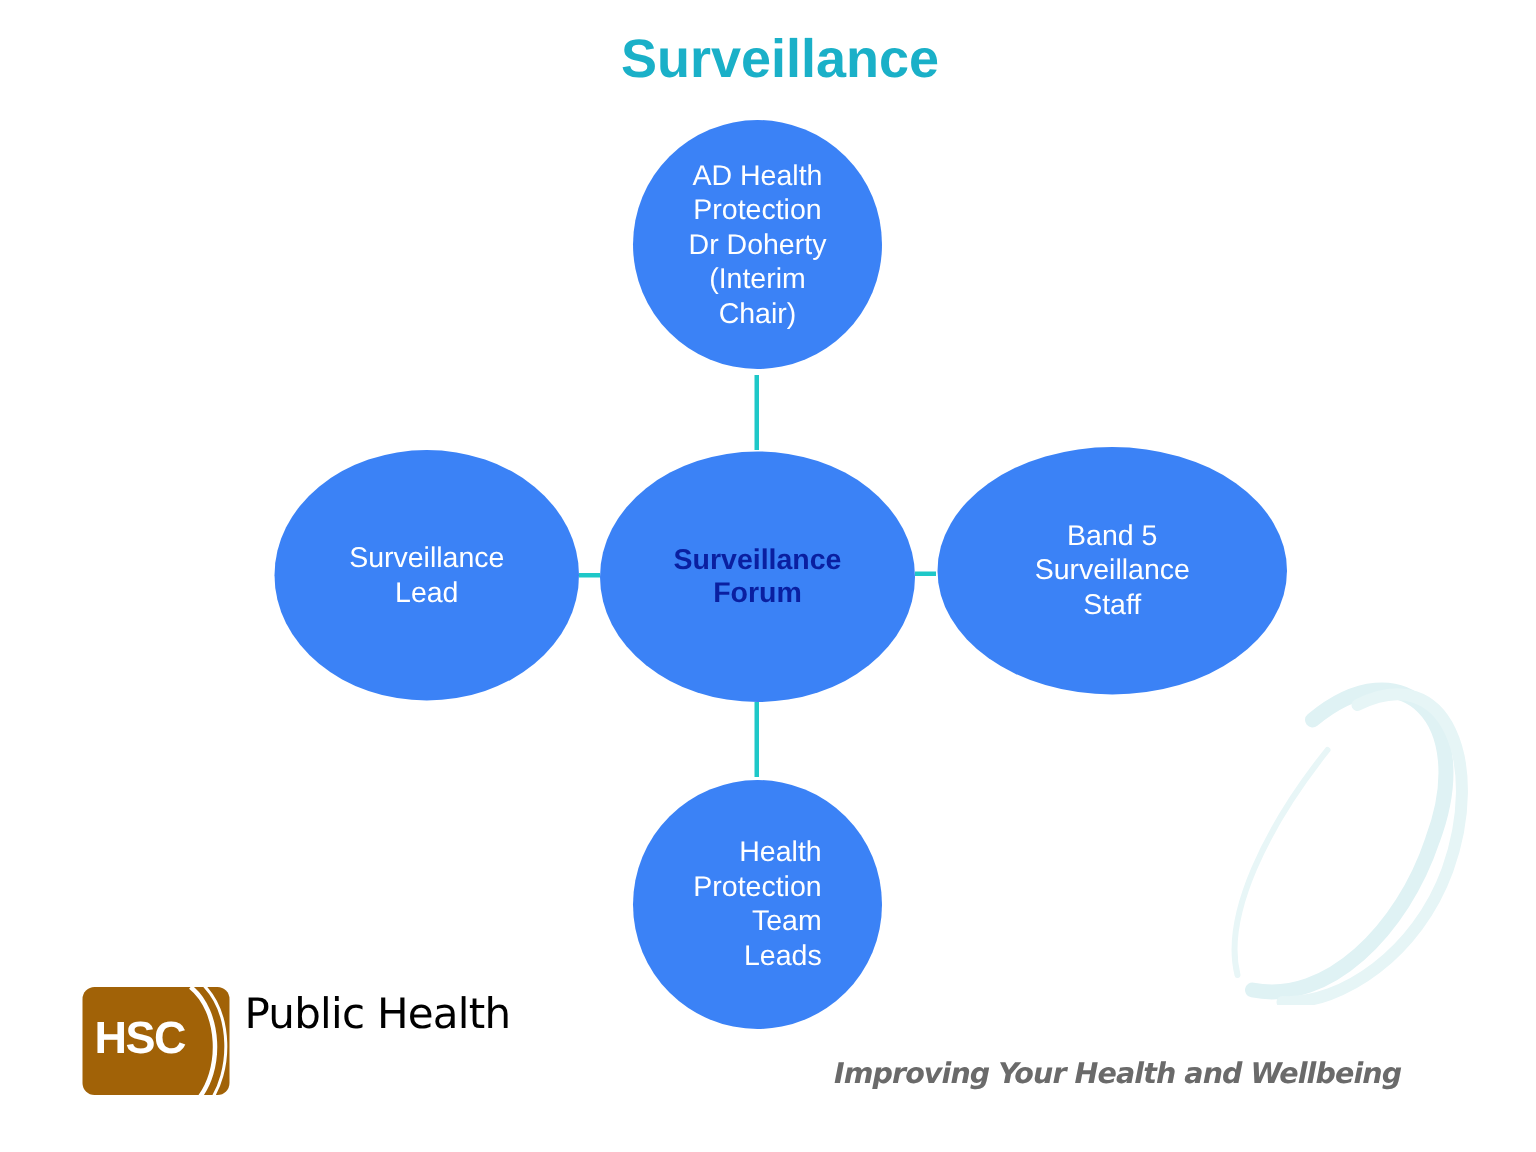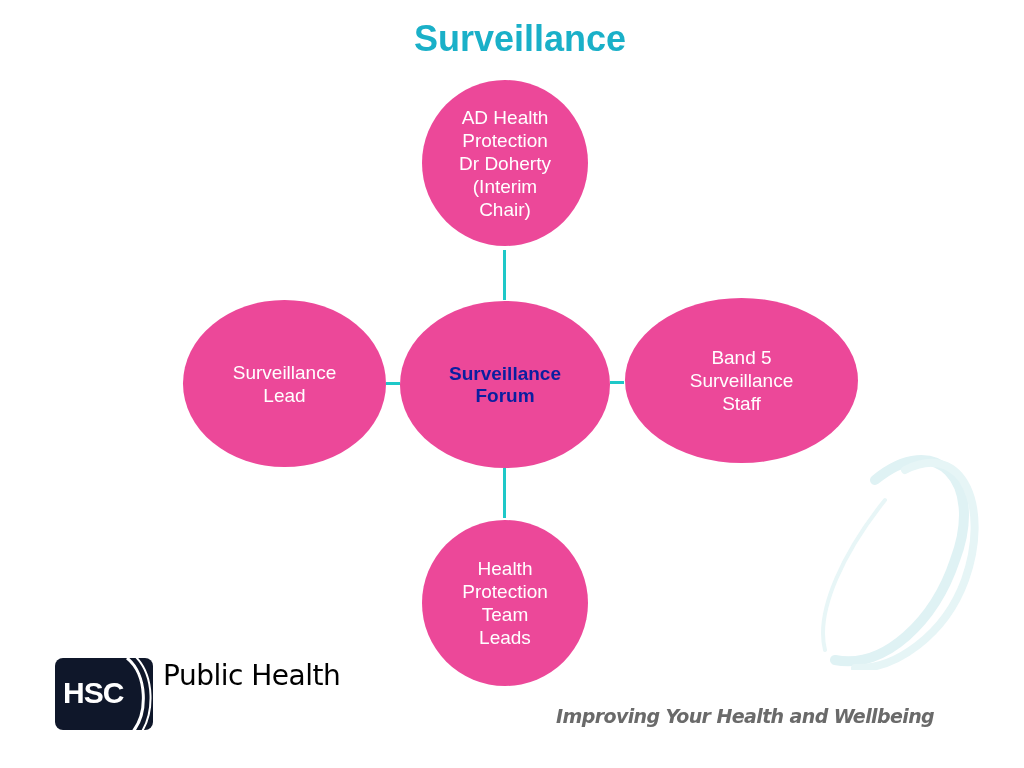--- a/index.html
+++ b/index.html
@@ -7,33 +7,33 @@
       width: 1024px; height: 768px; position: relative; overflow: hidden;
       background: #ffffff;
       font-family: "Liberation Sans", sans-serif;
     }
     .title {
       position: absolute; left: 0; top: 18px; width: 1040px; text-align: center;
       font-family: "Liberation Sans", sans-serif; font-weight: bold;
       font-size: 36px; color: #1ab0c8; letter-spacing: 0px;
     }
     .node {
-      position: absolute; background: #ec4899; border-radius: 50%;
+      position: absolute; background: #3b82f6; border-radius: 50%;
       display: flex; align-items: center; justify-content: center;
       text-align: center; color: #ffffff;
       font-family: "Liberation Sans", sans-serif; font-size: 19px; line-height: 23px;
       white-space: pre-line;
     }
     .node.center { color: #0a1fa0; font-weight: bold; font-size: 19px; line-height: 22px; }
     .connector { position: absolute; background: #1ec8c8; }
     .swoosh { position: absolute; left: 815px; top: 440px; width: 170px; height: 230px; }
     .logo { position: absolute; left: 55px; top: 658px; }
     .logo-mark {
       position: absolute; left: 0; top: 0; width: 98px; height: 72px;
-      background: #0f172a; border-radius: 8px; overflow: hidden;
+      background: #a16207; border-radius: 8px; overflow: hidden;
     }
     .logo-mark-text {
       position: absolute; left: 8px; top: 18px; color: #ffffff;
       font-family: "Liberation Sans", sans-serif; font-weight: bold; font-size: 30px;
       letter-spacing: -1px;
     }
     .logo-text {
       position: absolute; left: 108px; top: 0px; color: #000000;
       font-family: "DejaVu Sans", sans-serif; font-size: 28px; line-height: 36px;
       white-space: nowrap; letter-spacing: -0.5px;
@@ -71,21 +71,21 @@
   <span>Surveillance
 Forum</span>
 </div>
 
 <div class="node" style="left:625px; top:298px; width:233px; height:165px;">
   <span>Band 5
 Surveillance
 Staff</span>
 </div>
 
-<div class="node" style="left:422px; top:520px; width:166px; height:166px;">
+<div class="node" style="left:422px; top:520px; width:166px; height:166px;text-align:right;">
   <span>Health
 Protection
 Team
 Leads</span>
 </div>
 
 <svg class="swoosh" viewBox="0 0 170 230">
   <path d="M60 40 C 120 -10, 170 40, 140 120 C 120 180, 70 230, 20 220" fill="none" stroke="#dff2f4" stroke-width="10" stroke-linecap="round"></path>
   <path d="M90 30 C 150 0, 175 70, 150 140 C 130 195, 80 230, 40 228" fill="none" stroke="#e6f5f6" stroke-width="8" stroke-linecap="round"></path>
   <path d="M10 210 C 0 170, 30 110, 70 60" fill="none" stroke="#e8f6f7" stroke-width="4" stroke-linecap="round"></path>

